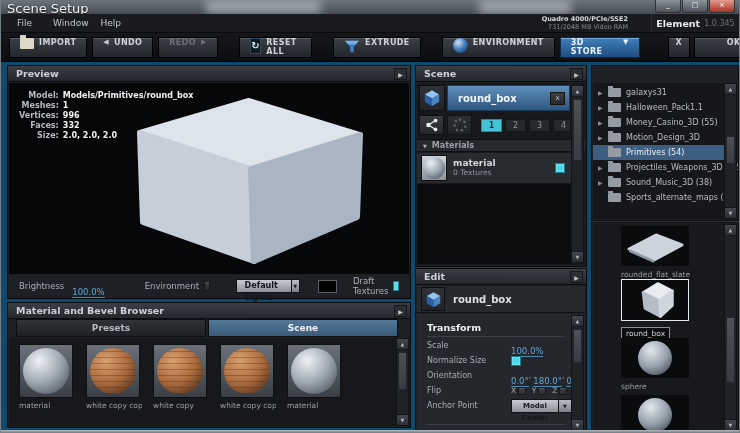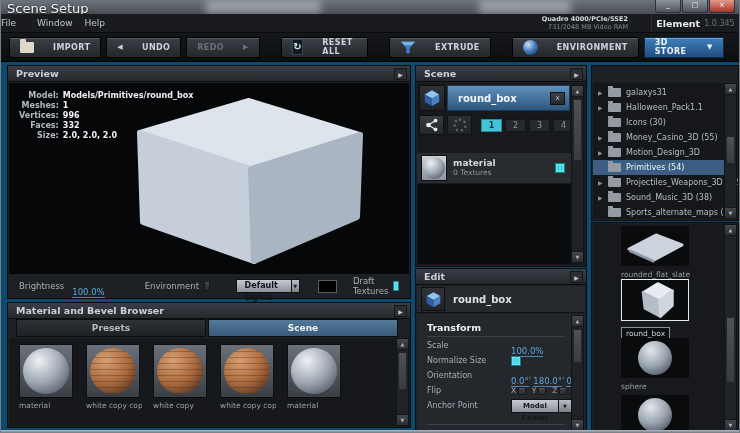--- a/index.html
+++ b/index.html
@@ -17,33 +17,33 @@
   .winbtns { position:absolute; right:4px; top:0; display:flex; gap:1px; }
   .wb { width:26px; height:13px; border:1px solid #2d3237; border-top:none; border-radius:0 0 3px 3px;
         color:#fff; font-size:7px; line-height:11px; text-align:center; }
   .wb.min,.wb.max { background:linear-gradient(#8d949b,#4d5359); }
   .wb.close { background:linear-gradient(#e29a8c,#a93426); }
 
   
   .menubar { position:relative; height:19px; background:#191b1f; border-bottom:1px solid #0a0b0c;
              display:flex; align-items:center; }
   .menu-item { color:#c3c8ce; font-size:9px; }
-  .mi-file { margin-left:0; } .mi-window { margin-left:21px; } .mi-help { margin-left:12px;text-align:center; }
+  .mi-file { margin-left:16px; } .mi-window { margin-left:21px; } .mi-help { margin-left:12px;text-align:center; }
   .gpu { position:absolute; right:111px; top:2px; text-align:right; line-height:7.5px; }
   .gpu .g1 { font-size:6.5px; font-weight:bold; color:#d4d8dd; }
   .gpu .g2 { font-size:6.5px; color:#83898f; }
   .elembox { position:absolute; right:0; top:0; bottom:0; width:88px; border-left:1px solid #2b2f34;
              display:flex; align-items:center; justify-content:center; gap:4px; }
   .elembox .brand { color:#e9ecef; font-weight:bold; font-size:9.5px; }
   .elembox .ver { color:#6b7177; font-size:8px; }
 
   
   .toolbar { height:29px; background:linear-gradient(#15171a,#0d0e10); border-bottom:1px solid #000;
              display:flex; align-items:center; padding:0 8px; gap:5px; }
-  .tbtn { height:21px; display:flex; align-items:center; gap:19px; padding:0 10px;
+  .tbtn { height:21px; display:flex; gap:5px; padding:0 10px;
           background:linear-gradient(#3b4046,#23262a); border:1px solid #000;
           box-shadow:inset 0 1px 0 #555a61; color:#ced3d9; font-size:8px; font-weight:bold; letter-spacing:.4px; }
   .tbtn.dim { color:#6a7077; }
   .grp { margin-left:16px; }
   .right-group { margin-left:auto; display:flex; align-items:center; }
   .store-btn { background:linear-gradient(#4280bc,#1e4c7f); border:1px solid #0d2946;
                box-shadow:inset 0 1px 0 #6fa5d6; color:#ecf3fa; width:80px; justify-content:center; }
   .xtb { width:20px; justify-content:center; margin-left:28px; }
   .okb { width:80px; justify-content:center; margin-left:4px; }
   .glyph { font-size:7px; color:#c9ced4; }
@@ -405,20 +405,24 @@
             </svg>
           </div>
           <div class="numbtns">
             <div class="numbtn active">1</div>
             <div class="numbtn">2</div>
             <div class="numbtn">3</div>
             <div class="numbtn">4</div>
 
           </div>
         </div>
+        <div class="mat-hdr">
+          <span class="tri">▼</span>
+          <span>Materials</span>
+        </div>
         <div class="mat-row">
           <div class="sph-tile">
               <div class="sphere gray"></div>
             </div>
           <div class="mat-info">
             <div class="mat-name">material</div>
             <div class="mat-sub">0 Textures</div>
           </div>
           <span class="cb checked"></span>
         </div>
@@ -494,25 +498,20 @@
         <div class="trow">
           <span class="texp">▶</span>
           <span class="tfold"></span>
           <span class="tlabel">galaxys31</span>
         </div>
         <div class="trow">
           <span class="texp">▶</span>
           <span class="tfold"></span>
           <span class="tlabel">Halloween_Pack1.1</span>
         </div>
-        <div class="trow noexp">
-          <span class="texp">▶</span>
-          <span class="tfold"></span>
-          <span class="tlabel">Icons (30)</span>
-        </div>
         <div class="trow">
           <span class="texp">▶</span>
           <span class="tfold"></span>
           <span class="tlabel">Money_Casino_3D (55)</span>
         </div>
         <div class="trow">
           <span class="texp">▶</span>
           <span class="tfold"></span>
           <span class="tlabel">Motion_Design_3D</span>
         </div>

